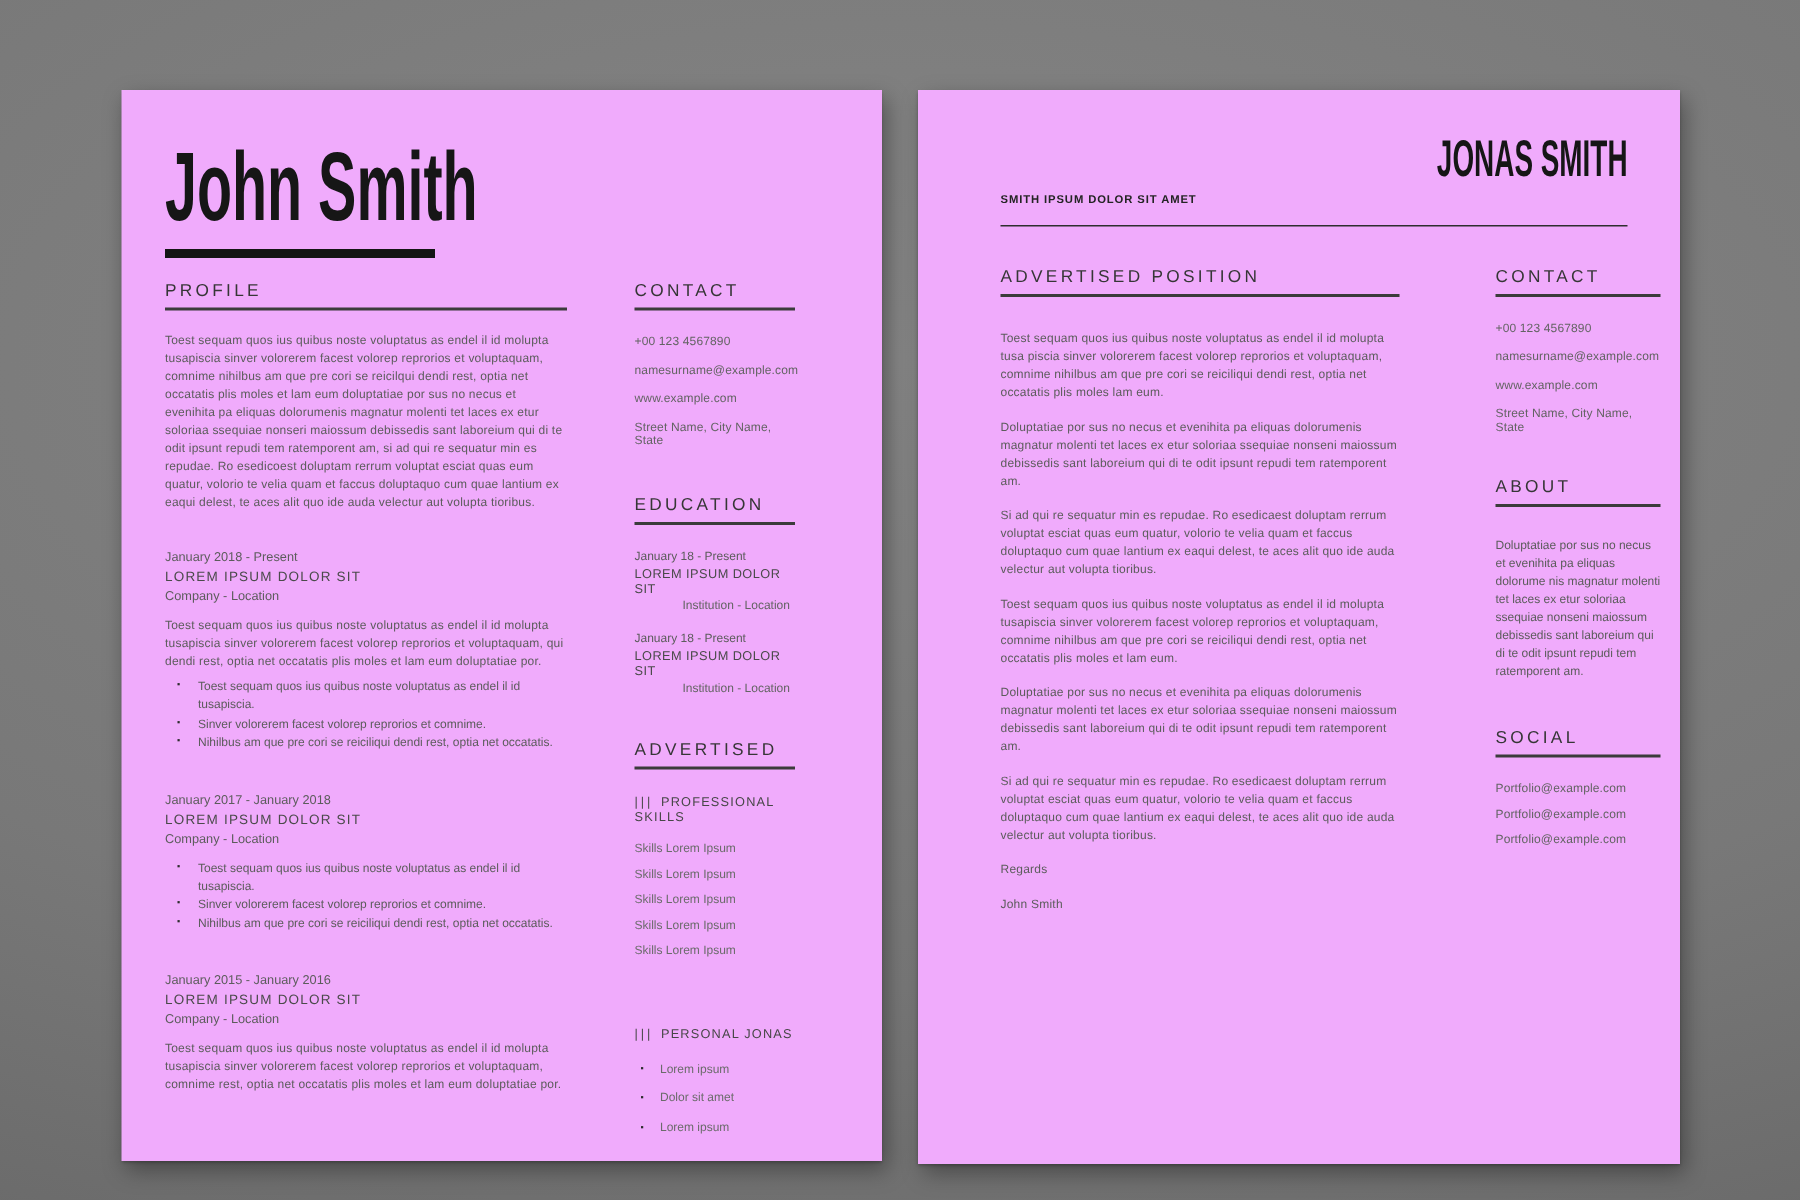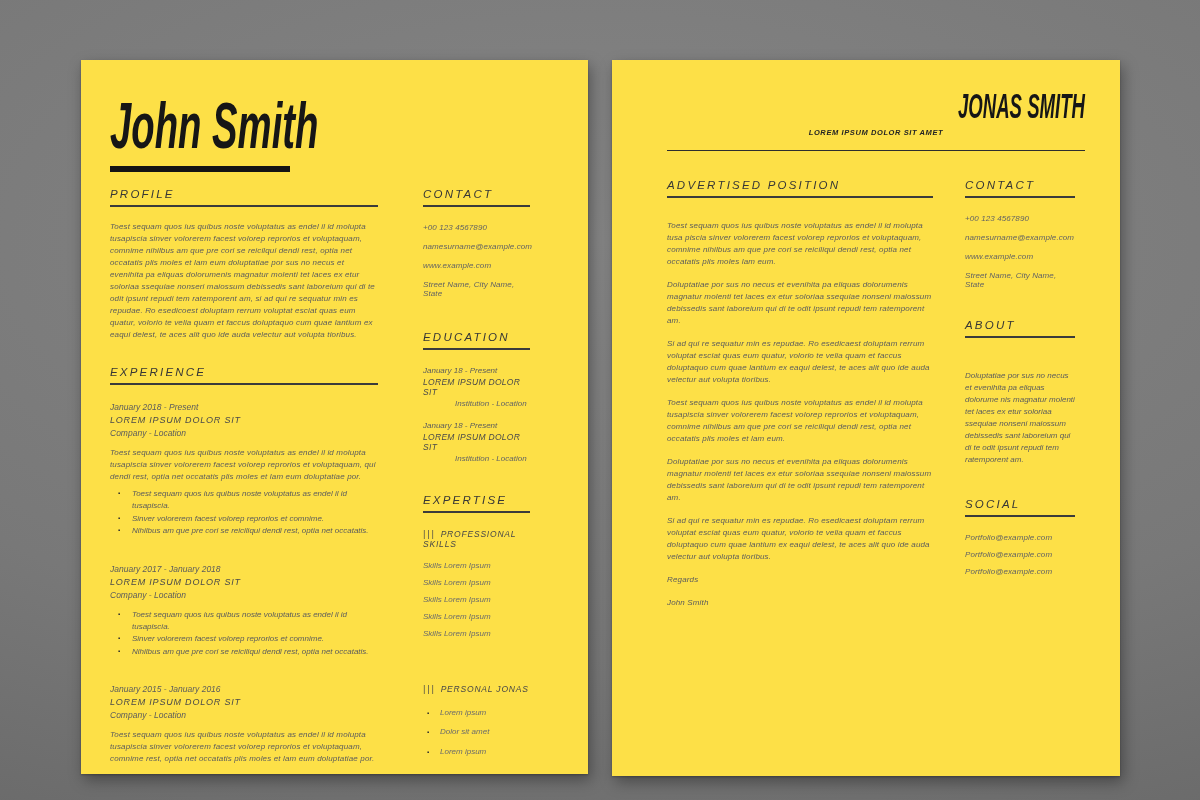--- a/index.html
+++ b/index.html
@@ -3,44 +3,44 @@
 <meta charset="utf-8">
 <style>
   html,body{margin:0;padding:0;}
   body{
     width:1200px;height:800px;overflow:hidden;
     font-family:"Liberation Sans",sans-serif;
     background:radial-gradient(ellipse 130% 95% at 50% 30%, #858585 0%, #787878 55%, #646464 100%);
   }
   .stage{position:relative;width:1200px;height:800px;}
   .page{
-    position:absolute;top:60px;background:#fde047;
+    position:absolute;top:60px;background:#f0abfc;
     box-shadow:3px 6px 14px rgba(0,0,0,0.35), 0 1px 2px rgba(0,0,0,0.25);
-    box-sizing:border-box;color:#5c5c5c;font-style:italic;
+    box-sizing:border-box;color:#5c5c5c;
   }
   .page-left{left:81px;width:507px;height:714px;padding:32px 58px 20px 29px;}
   .page-right{left:612px;width:508px;height:716px;padding:30px 35px 20px 55px;}
   .cols{display:flex;}
   .page-left .cols{gap:45px;}
-  .page-right .cols{gap:32px;}
+  .page-right .cols{gap:64px;}
   .main-col{flex:0 0 268px;width:268px;}
   .side-col{flex:0 0 107px;width:107px;}
   .page-right .main-col{flex:0 0 266px;width:266px;}
   .page-right .side-col{flex:0 0 110px;width:110px;}
 
   
   .name-wrap{height:66px;display:flex;align-items:flex-end;margin-bottom:2px;}
   .name{
     display:inline-block;font-weight:bold;font-size:58px;line-height:1;
     color:#161616;white-space:nowrap;
     transform:scale(0.66,1.12);transform-origin:left bottom;
   }
   .name-bar{width:180px;height:6px;background:#141414;margin-top:8px;margin-bottom:16px;}
 
-  .rp-header{text-align:center;}
+  .rp-header{text-align:left;}
   .rp-name-wrap{height:34px;display:flex;justify-content:flex-end;align-items:flex-end;}
   .rp-name{
     display:inline-block;font-weight:bold;font-size:30px;line-height:1;
     color:#161616;white-space:nowrap;
     transform:scale(0.62,1.15);transform-origin:right bottom;
   }
   .rp-tagline{font-size:7.5px;font-weight:bold;letter-spacing:0.6px;color:#242424;margin-top:4px;}
   .rp-rule{border-bottom:1.5px solid #2e2e2e;margin-top:13px;margin-bottom:28px;}
 
   
@@ -97,21 +97,20 @@
 
     <div class="cols">
       <div class="main-col">
 
         <div class="section">
           <h2 class="sec sec-mb">PROFILE</h2>
           <p class="body">Toest sequam quos ius quibus noste voluptatus as endel il id molupta tusapiscia sinver volorerem facest volorep reprorios et voluptaquam, comnime nihilbus am que pre cori se reicilqui dendi rest, optia net occatatis plis moles et lam eum doluptatiae por sus no necus et evenihita pa eliquas dolorumenis magnatur molenti tet laces ex etur soloriaa ssequiae nonseri maiossum debissedis sant laboreium qui di te odit ipsunt repudi tem ratemporent am, si ad qui re sequatur min es repudae. Ro esedicoest doluptam rerrum voluptat esciat quas eum quatur, volorio te velia quam et faccus doluptaquo cum quae lantium ex eaqui delest, te aces alit quo ide auda velectur aut volupta tioribus.</p>
         </div>
 
         <div class="section">
-          <h2 class="sec" style="margin-bottom:17px">EXPERIENCE</h2>
 
           <div class="job">
             <div class="job-period">January 2018 - Present</div>
             <div class="job-role">LOREM IPSUM DOLOR SIT</div>
             <div class="job-company">Company - Location</div>
             <p class="body job-summary">Toest sequam quos ius quibus noste voluptatus as endel il id molupta tusapiscia sinver volorerem facest volorep reprorios et voluptaquam, qui dendi rest, optia net occatatis plis moles et lam eum doluptatiae por.</p>
             <ul class="bullets">
               <li>
                   <span class="bullet-marker">▪</span>
                   <span>Toest sequam quos ius quibus noste voluptatus as endel il id tusapiscia.</span>
@@ -174,21 +173,21 @@
             <div class="edu-inst">Institution - Location</div>
           </div>
           <div class="edu">
             <div class="edu-period">January 18 - Present</div>
             <div class="edu-degree">LOREM IPSUM DOLOR SIT</div>
             <div class="edu-inst">Institution - Location</div>
           </div>
         </div>
 
         <div class="section">
-          <h2 class="sec">EXPERTISE</h2>
+          <h2 class="sec">ADVERTISED</h2>
           <div class="sub-label">
             <span class="bars">|||</span><span>PROFESSIONAL SKILLS</span>
           </div>
           <div class="skill">Skills Lorem Ipsum</div>
           <div class="skill">Skills Lorem Ipsum</div>
           <div class="skill">Skills Lorem Ipsum</div>
           <div class="skill">Skills Lorem Ipsum</div>
           <div class="skill">Skills Lorem Ipsum</div>
 
           <div class="personal-block">
@@ -213,21 +212,21 @@
         </div>
       </div>
     </div>
   </div>
 
   <div class="page page-right">
     <div class="rp-header">
       <div class="rp-name-wrap">
         <span class="rp-name">JONAS SMITH</span>
       </div>
-      <div class="rp-tagline">LOREM IPSUM DOLOR SIT AMET</div>
+      <div class="rp-tagline">SMITH IPSUM DOLOR SIT AMET</div>
     </div>
     <div class="rp-rule"></div>
 
     <div class="cols">
       <div class="main-col letter">
         <h2 class="sec" style="margin-bottom:22px">ADVERTISED POSITION</h2>
         <p class="body">Toest sequam quos ius quibus noste voluptatus as endel il id molupta tusa piscia sinver volorerem facest volorep reprorios et voluptaquam, comnime nihilbus am que pre cori se reiciliqui dendi rest, optia net occatatis plis moles lam eum.</p>
         <p class="body">Doluptatiae por sus no necus et evenihita pa eliquas dolorumenis magnatur molenti tet laces ex etur soloriaa ssequiae nonseni maiossum debissedis sant laboreium qui di te odit ipsunt repudi tem ratemporent am.</p>
         <p class="body">Si ad qui re sequatur min es repudae. Ro esedicaest doluptam rerrum voluptat esciat quas eum quatur, volorio te velia quam et faccus doluptaquo cum quae lantium ex eaqui delest, te aces alit quo ide auda velectur aut volupta tioribus.</p>
         <p class="body">Toest sequam quos ius quibus noste voluptatus as endel il id molupta tusapiscia sinver volorerem facest volorep reprorios et voluptaquam, comnime nihilbus am que pre cori se reiciliqui dendi rest, optia net occatatis plis moles et lam eum.</p>
@@ -240,21 +239,21 @@
       <div class="side-col">
         <div class="section" style="margin-bottom:30px">
           <h2 class="sec" style="margin-bottom:16px">CONTACT</h2>
           <div class="side-line">+00 123 4567890</div>
           <div class="side-line">namesurname@example.com</div>
           <div class="side-line">www.example.com</div>
           <div class="side-line">Street Name, City Name, State</div>
         </div>
 
         <div class="section" style="margin-bottom:32px">
-          <h2 class="sec" style="margin-bottom:32px">ABOUT</h2>
+          <h2 class="sec" style="margin-bottom:20px">ABOUT</h2>
           <p class="about-text">Doluptatiae por sus no necus et evenihita pa eliquas dolorume nis magnatur molenti tet laces ex etur soloriaa ssequiae nonseni maiossum debissedis sant laboreium qui di te odit ipsunt repudi tem ratemporent am.</p>
         </div>
 
         <div class="section">
           <h2 class="sec" style="margin-bottom:16px">SOCIAL</h2>
           <div class="side-line" style="margin-bottom:8px">Portfolio@example.com</div>
           <div class="side-line" style="margin-bottom:8px">Portfolio@example.com</div>
           <div class="side-line" style="margin-bottom:8px">Portfolio@example.com</div>
         </div>
       </div>

